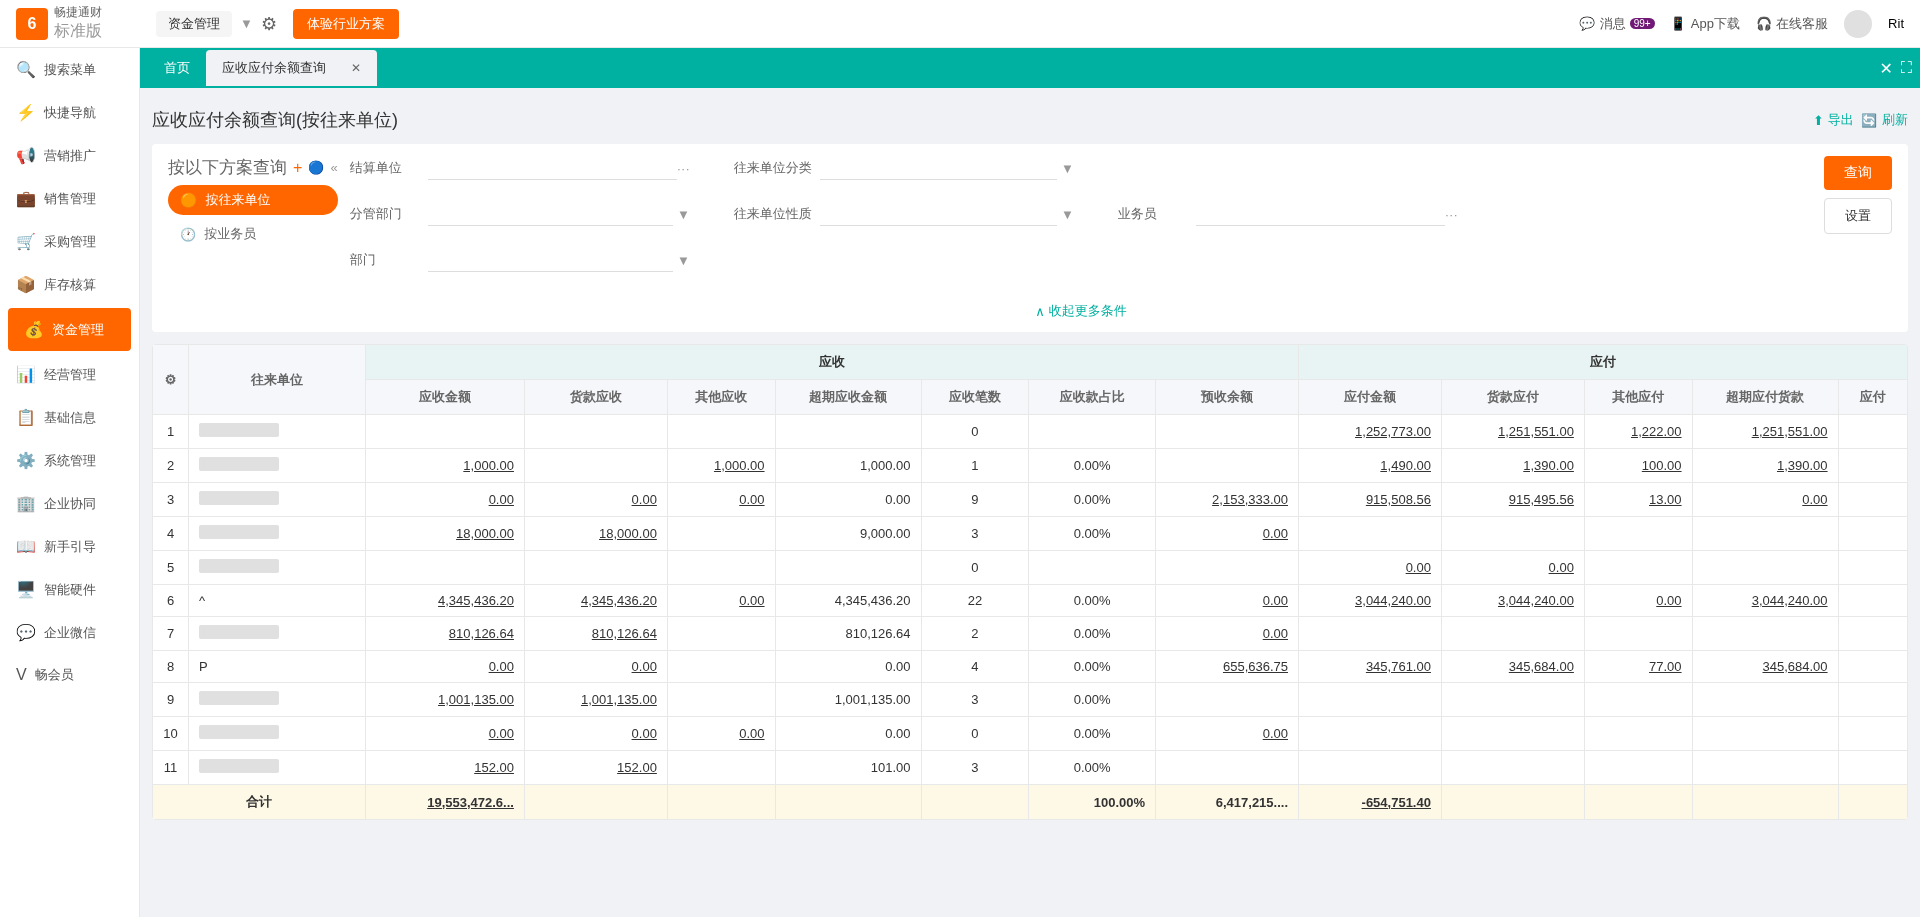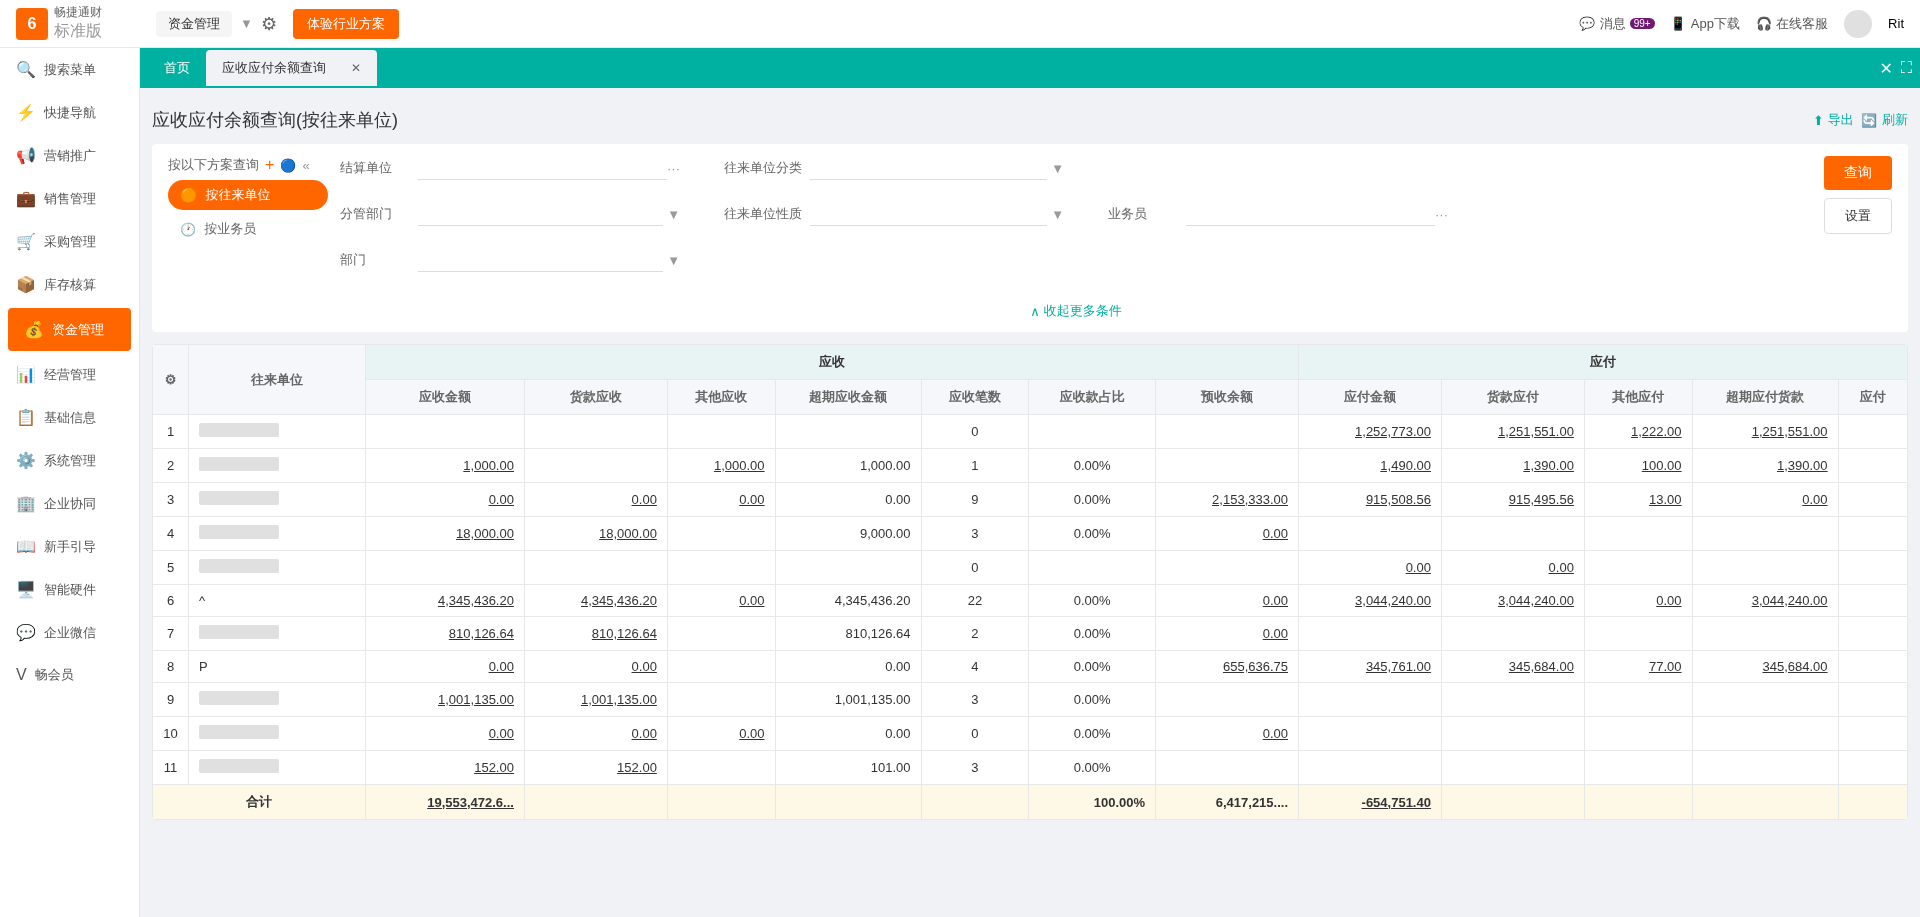--- a/index.html
+++ b/index.html
@@ -499,21 +499,21 @@
           <span>刷新</span>
         </button>
       </div>
     </div>
 
     <div class="filter-area">
       <div style="display:flex;gap:12px;align-items:flex-start;">
 
         <div style="display:flex;flex-direction:column;gap:6px;min-width:160px;">
           <div style="display:flex;align-items:center;gap:6px;">
-            <span style="font-size:13px;color:#666;">按以下方案查询</span>
+            <span style="font-size:17px;color:#666;">按以下方案查询</span>
             <span class="filter-add-btn">+</span>
             <span class="filter-view-btn">🔵</span>
             <span class="filter-collapse-btn">«</span>
           </div>
           <div class="filter-group filter-group active-group">
             <span class="filter-group-icon" style="color:#fff;">🟠</span>
             <span class="filter-group-label">按往来单位</span>
           </div>
           <div class="filter-group2">
             <span>🕐</span>

